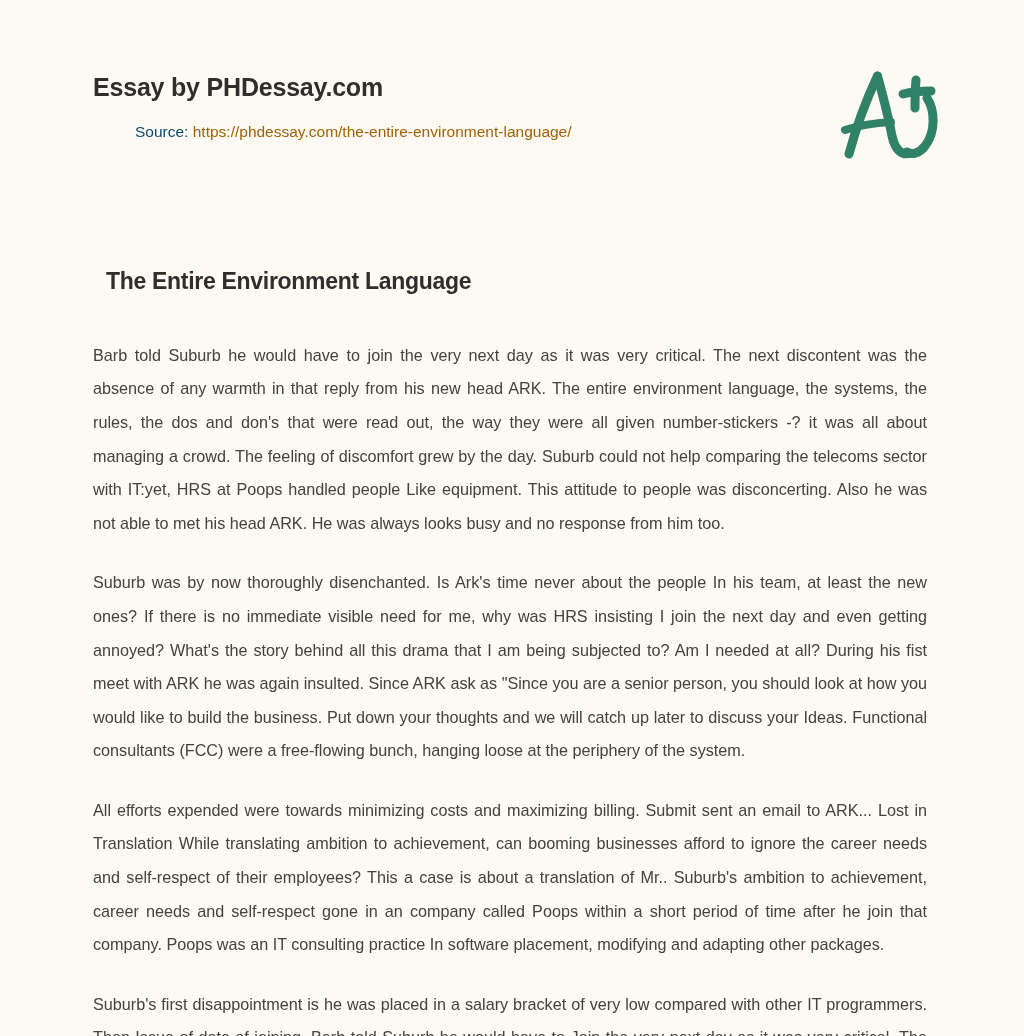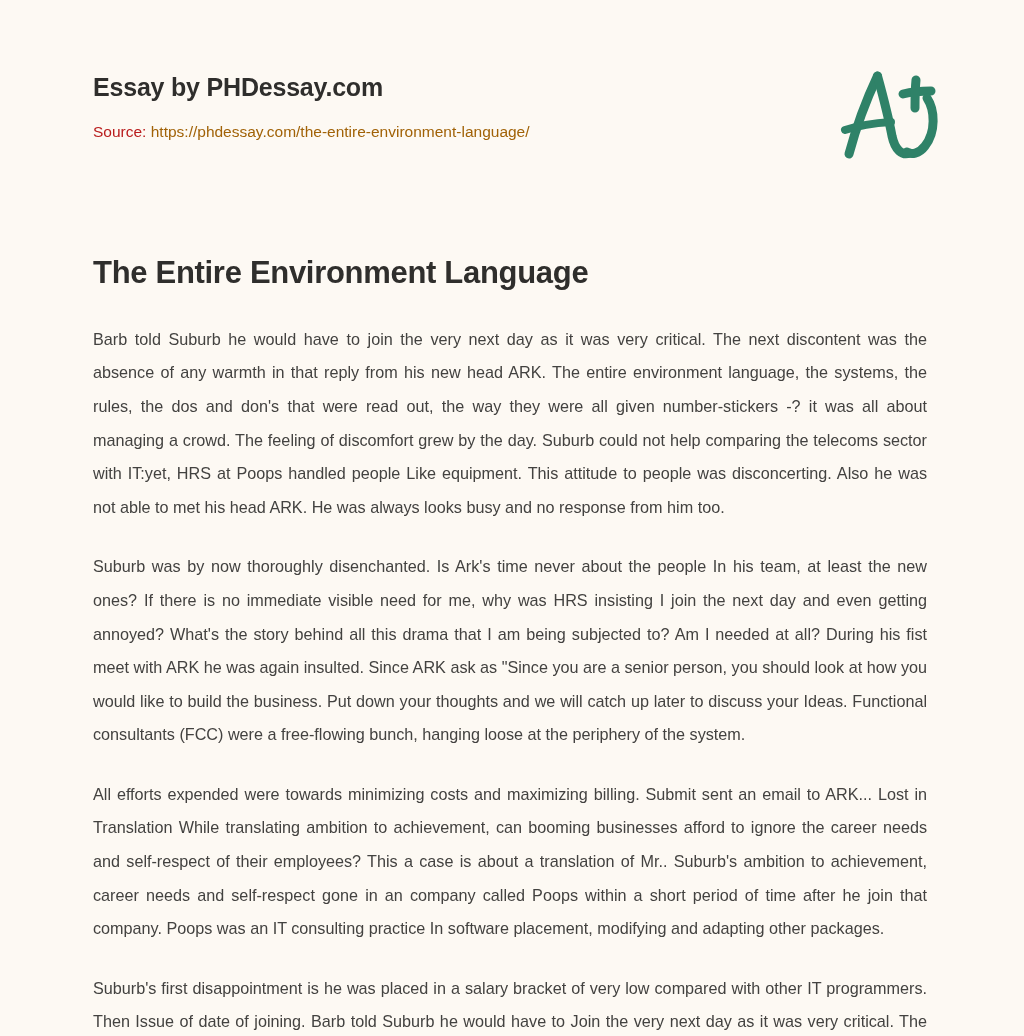--- a/index.html
+++ b/index.html
@@ -43,21 +43,22 @@
 
   .source-line {
     margin: 20px 0 0 0;
     font-size: 15.5px;
     line-height: 1.3;
     color: #6f6d69;
     white-space: nowrap;
   }
 
   .source-label {
-    color: #b91c1c;
+    color: #0c4a6e;
+    margin-left: 42px;
   }
 
   .source-url {
     color: #a16207;
     text-decoration: none;
   }
 
   
   .logo {
     position: absolute;
@@ -68,23 +69,23 @@
     pointer-events: none;
   }
   .logo svg {
     display: block;
     width: 130px;
     height: 110px;
   }
 
   
   .doc-title {
-    margin: 0;
+    margin: 13px;
     padding-top: 72px;
-    font-size: 31px;
+    font-size: 23px;
     font-weight: bold;
     letter-spacing: -0.3px;
     color: #2f2e2c;
     line-height: 1.25;
   }
 
   
   .article {
     padding-top: 30px;
   }

